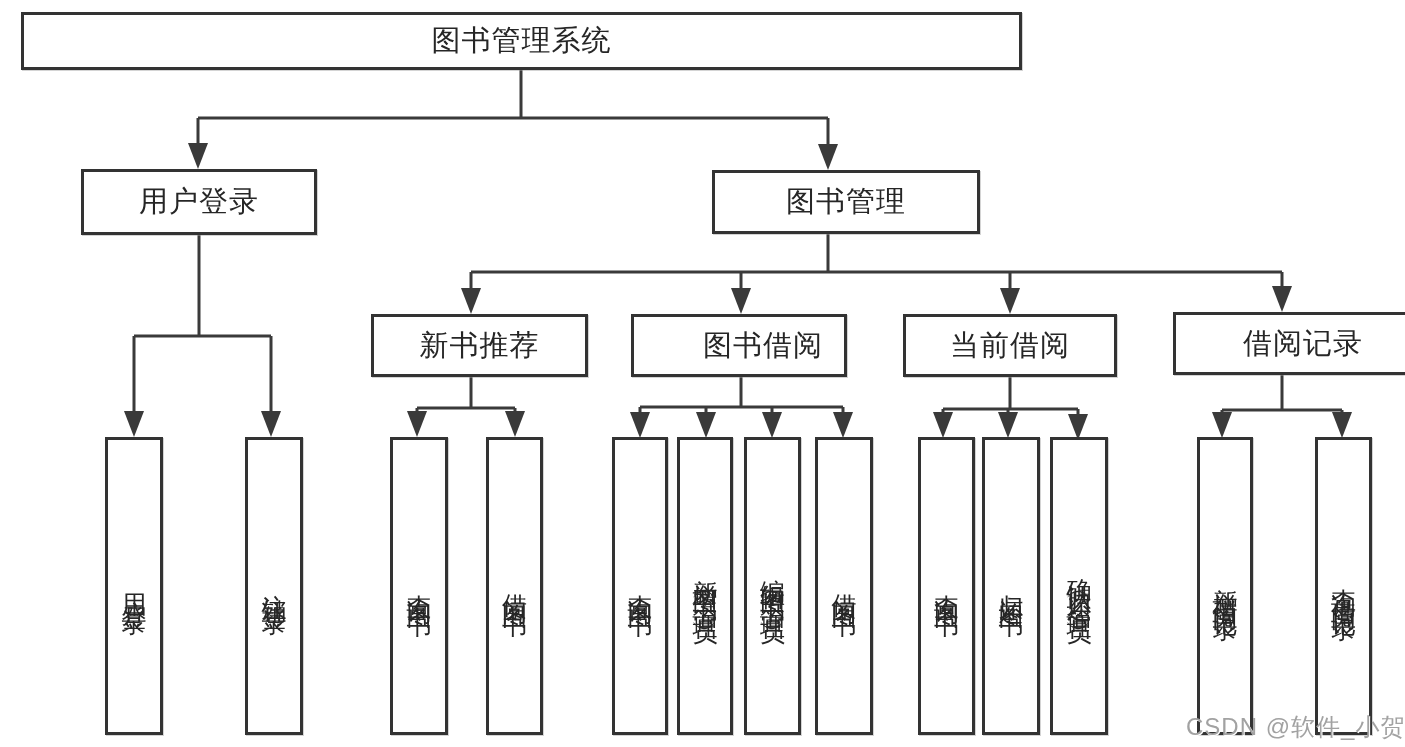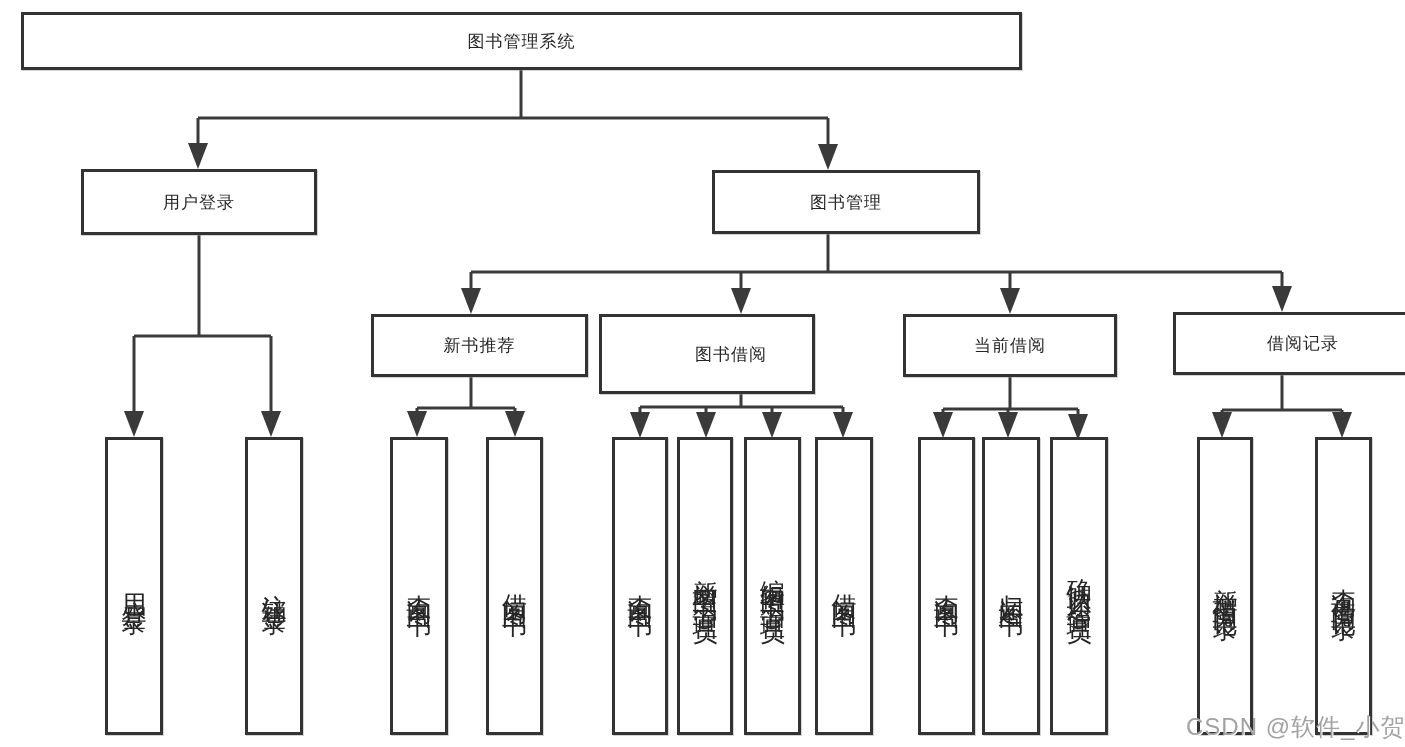--- a/index.html
+++ b/index.html
@@ -13,41 +13,41 @@
   #connectors{position:absolute;left:0;top:0;}
   .node{
     position:absolute;
     box-sizing:border-box;
     background:#ffffff;
     border:3px solid #333333;
     display:flex;
     align-items:center;
     justify-content:center;
     color:#262626;
-    font-size:17px;
+    font-size:29px;
     letter-spacing:1px;
     text-align:center;
     box-shadow:1px 1px 0 rgba(160,160,160,.45);
   }
   .leaf{
     writing-mode:vertical-rl;
     text-orientation:mixed;
     font-size:25px;
     letter-spacing:6px;
     line-height:1;
     padding:4px 0;
   }
   
   #root{left:21px;top:12px;width:1001px;height:58px;}
   
   #user-login{left:81px;top:169px;width:236px;height:66px;}
   #book-manage{left:712px;top:170px;width:268px;height:64px;}
   
   #new-book-rec{left:363px;top:314px;width:217px;height:63px;margin-left:8px;}
-  #book-borrow{left:599px;top:314px;width:216px;height:80px;padding-left:48px;}
+  #book-borrow{left:631px;top:314px;width:216px;height:63px;padding-left:48px;}
   #current-borrow{left:903px;top:314px;width:214px;height:63px;}
   #borrow-records{left:1173px;top:312px;width:260px;height:63px;}
   
   .leaf{top:437px;height:298px;}
   #leaf-user-login{left:105px;width:58px;}
   #leaf-logout{left:245px;width:58px;}
   #leaf-rec-query{left:390px;width:58px;}
   #leaf-rec-borrow{left:486px;width:57px;}
   #leaf-bb-query{left:612px;width:56px;}
   #leaf-bb-add{left:677px;width:56px;}

